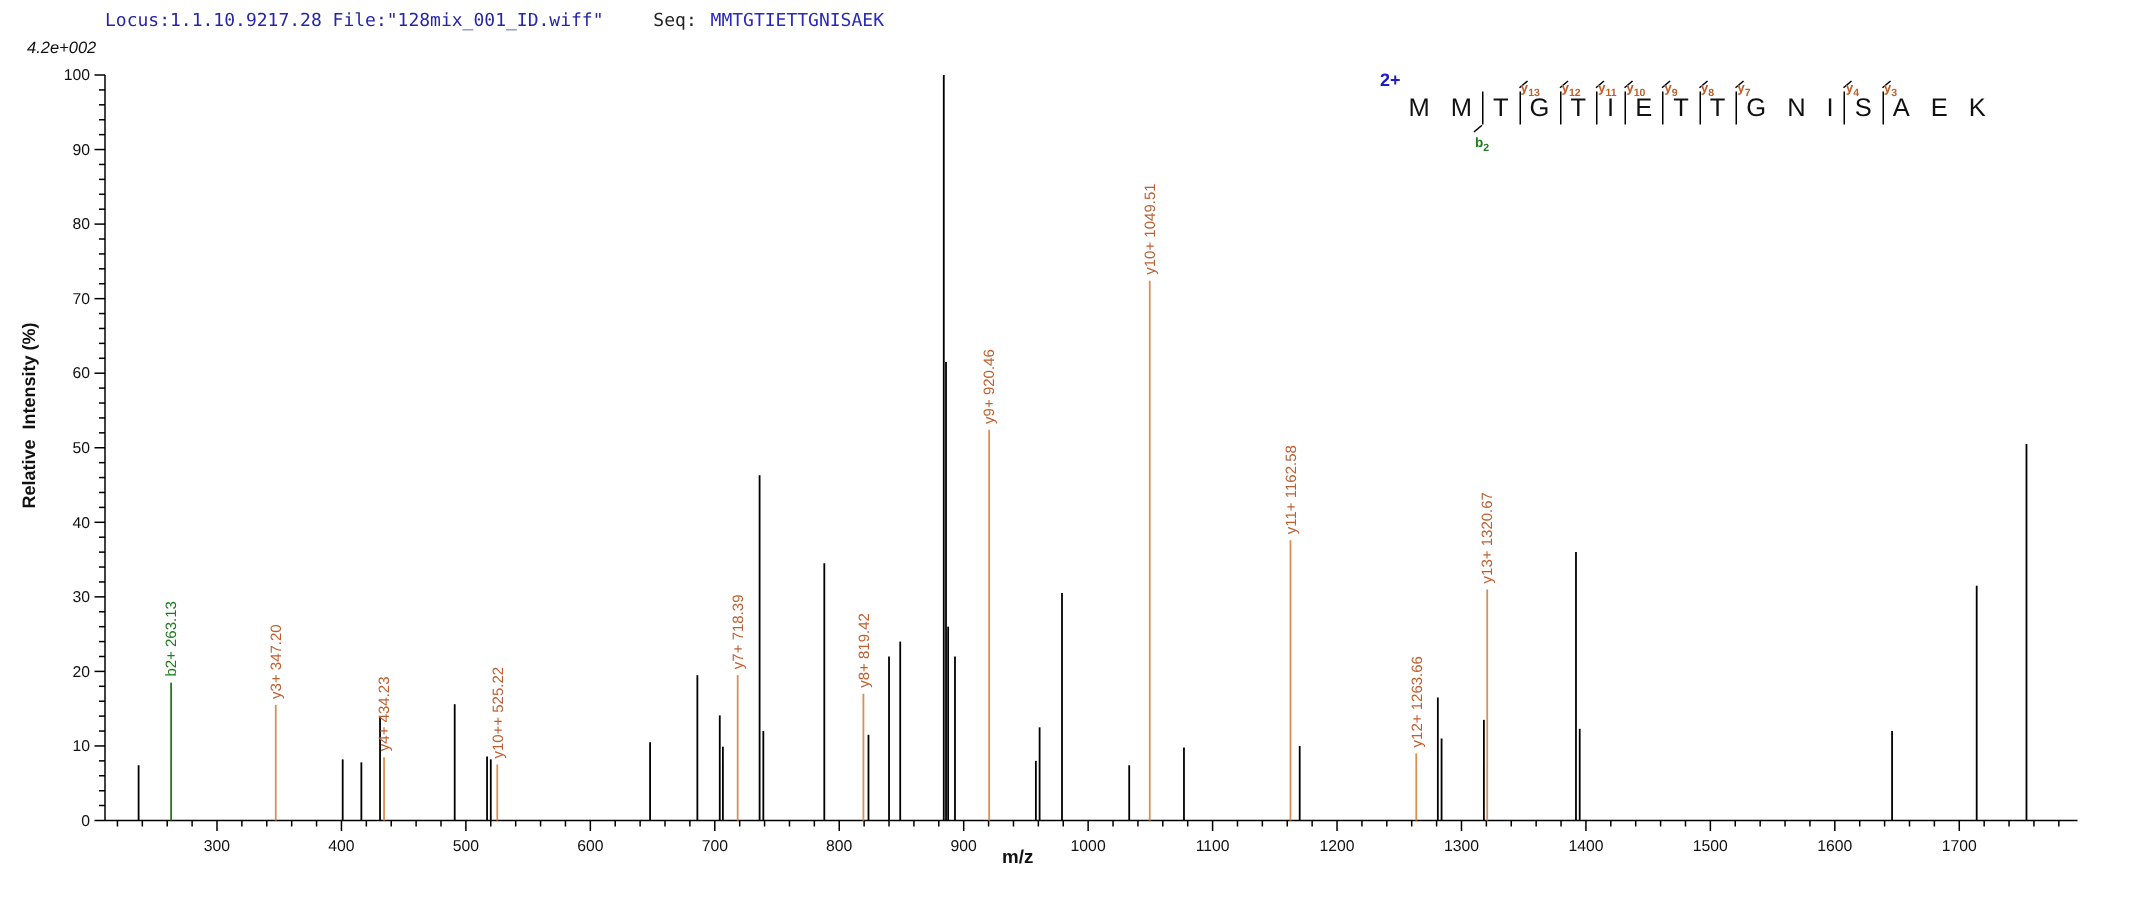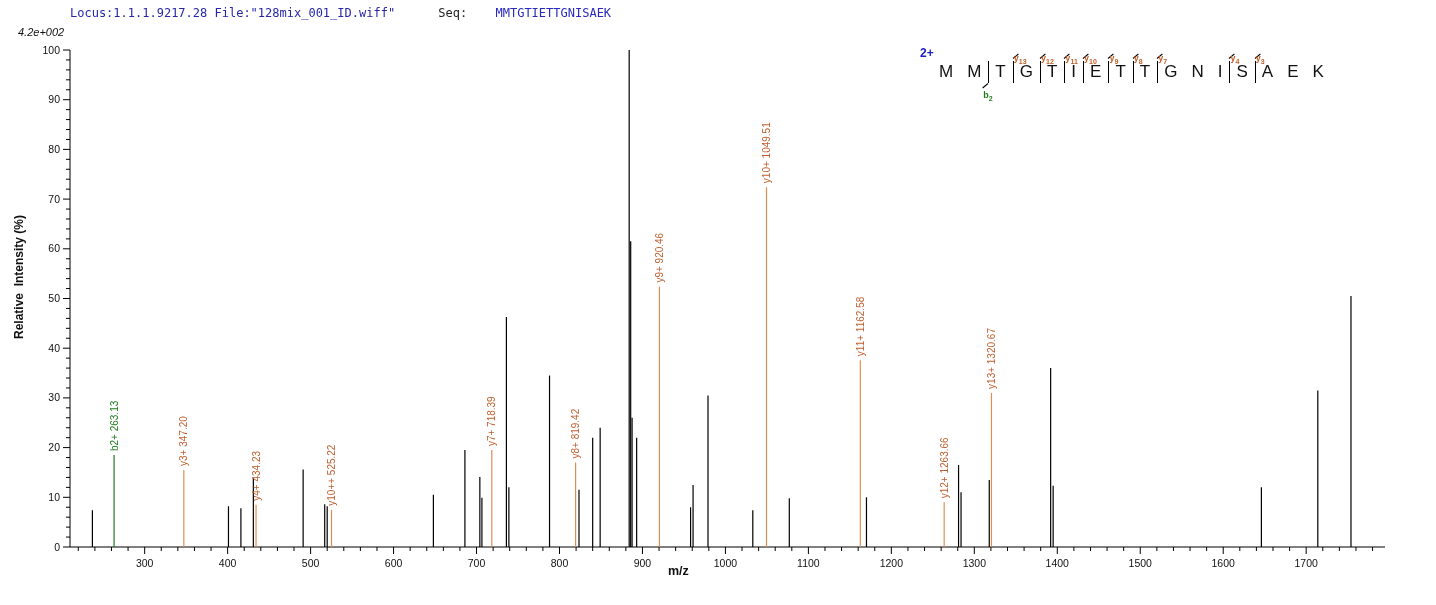--- a/index.html
+++ b/index.html
@@ -2,22 +2,22 @@
 <html><head>
 <meta charset="utf-8">
 <style>
   html,body { margin:0; padding:0; }
   body {
     width:1436px; height:605px; position:relative; overflow:hidden;
     background:#ffffff; font-family:"Liberation Sans", sans-serif; color:#111;
   }
   .hdr { position:absolute; left:70px; top:6px; font-family:"DejaVu Sans Mono", monospace; font-size:12px; white-space:nowrap; }
   .hdr .locus  { color:#2626a8; }
-  .hdr .seqlab { color:#222; margin-left:36px; }
-  .hdr .seqval { color:#2929c0; margin-left:21px; }
+  .hdr .seqlab { color:#222; margin-left:26px; }
+  .hdr .seqval { color:#2929c0; margin-left:2px; }
   .scale-note { position:absolute; left:18px; top:26px; font-size:11px; color:#111;font-style:italic; }
   .y-title {
     position:absolute; left:-96px; top:270px; width:230px; text-align:center;
     transform:rotate(-90deg); font-weight:bold; font-size:12px; white-space:pre;
   }
   .x-title { position:absolute; left:668px; top:564px; font-weight:bold; font-size:12.5px; }
   svg.plot { position:absolute; left:0; top:0; }
 
   .seq-panel { position:absolute; left:918px; top:46px; }
   .charge { position:absolute; left:2px; top:0; color:#2020c0; font-weight:bold; font-size:12px; }
@@ -27,21 +27,21 @@
   .slash-top { position:absolute; left:0; top:-4px; width:7px; height:1px; background:#000; transform-origin:left center; transform:rotate(-40deg); }
   .slash-bottom { position:absolute; left:-7px; top:21px; width:7px; height:1px; background:#000; transform-origin:right center; transform:rotate(-40deg); }
   .ylab { position:absolute; top:-14px; left:1px; color:#c05f2a; font-size:9px; font-weight:bold; white-space:nowrap; }
   .ylab sub, .blab sub { font-size:7px; }
   .blab { position:absolute; top:23px; left:-5px; color:#1e7d1e; font-size:9px; font-weight:bold; white-space:nowrap; }
 </style>
 </head>
 <body>
 
 <div class="hdr">
-  <span class="locus">Locus:1.1.1.9217.28 File:"128mix_001_ID.wiff"</span>
+  <span class="locus">Locus:1.1.10.9217.28 File:"128mix_001_ID.wiff"</span>
   <span class="seqlab">Seq:</span>
   <span class="seqval">MMTGTIETTGNISAEK</span>
 </div>
 
 <div class="scale-note">4.2e+002</div>
 
 <div class="y-title">Relative  Intensity (%)</div>
 <div class="x-title">m/z</div>
 
 <svg class="plot" id="plot" width="1436" height="605">

